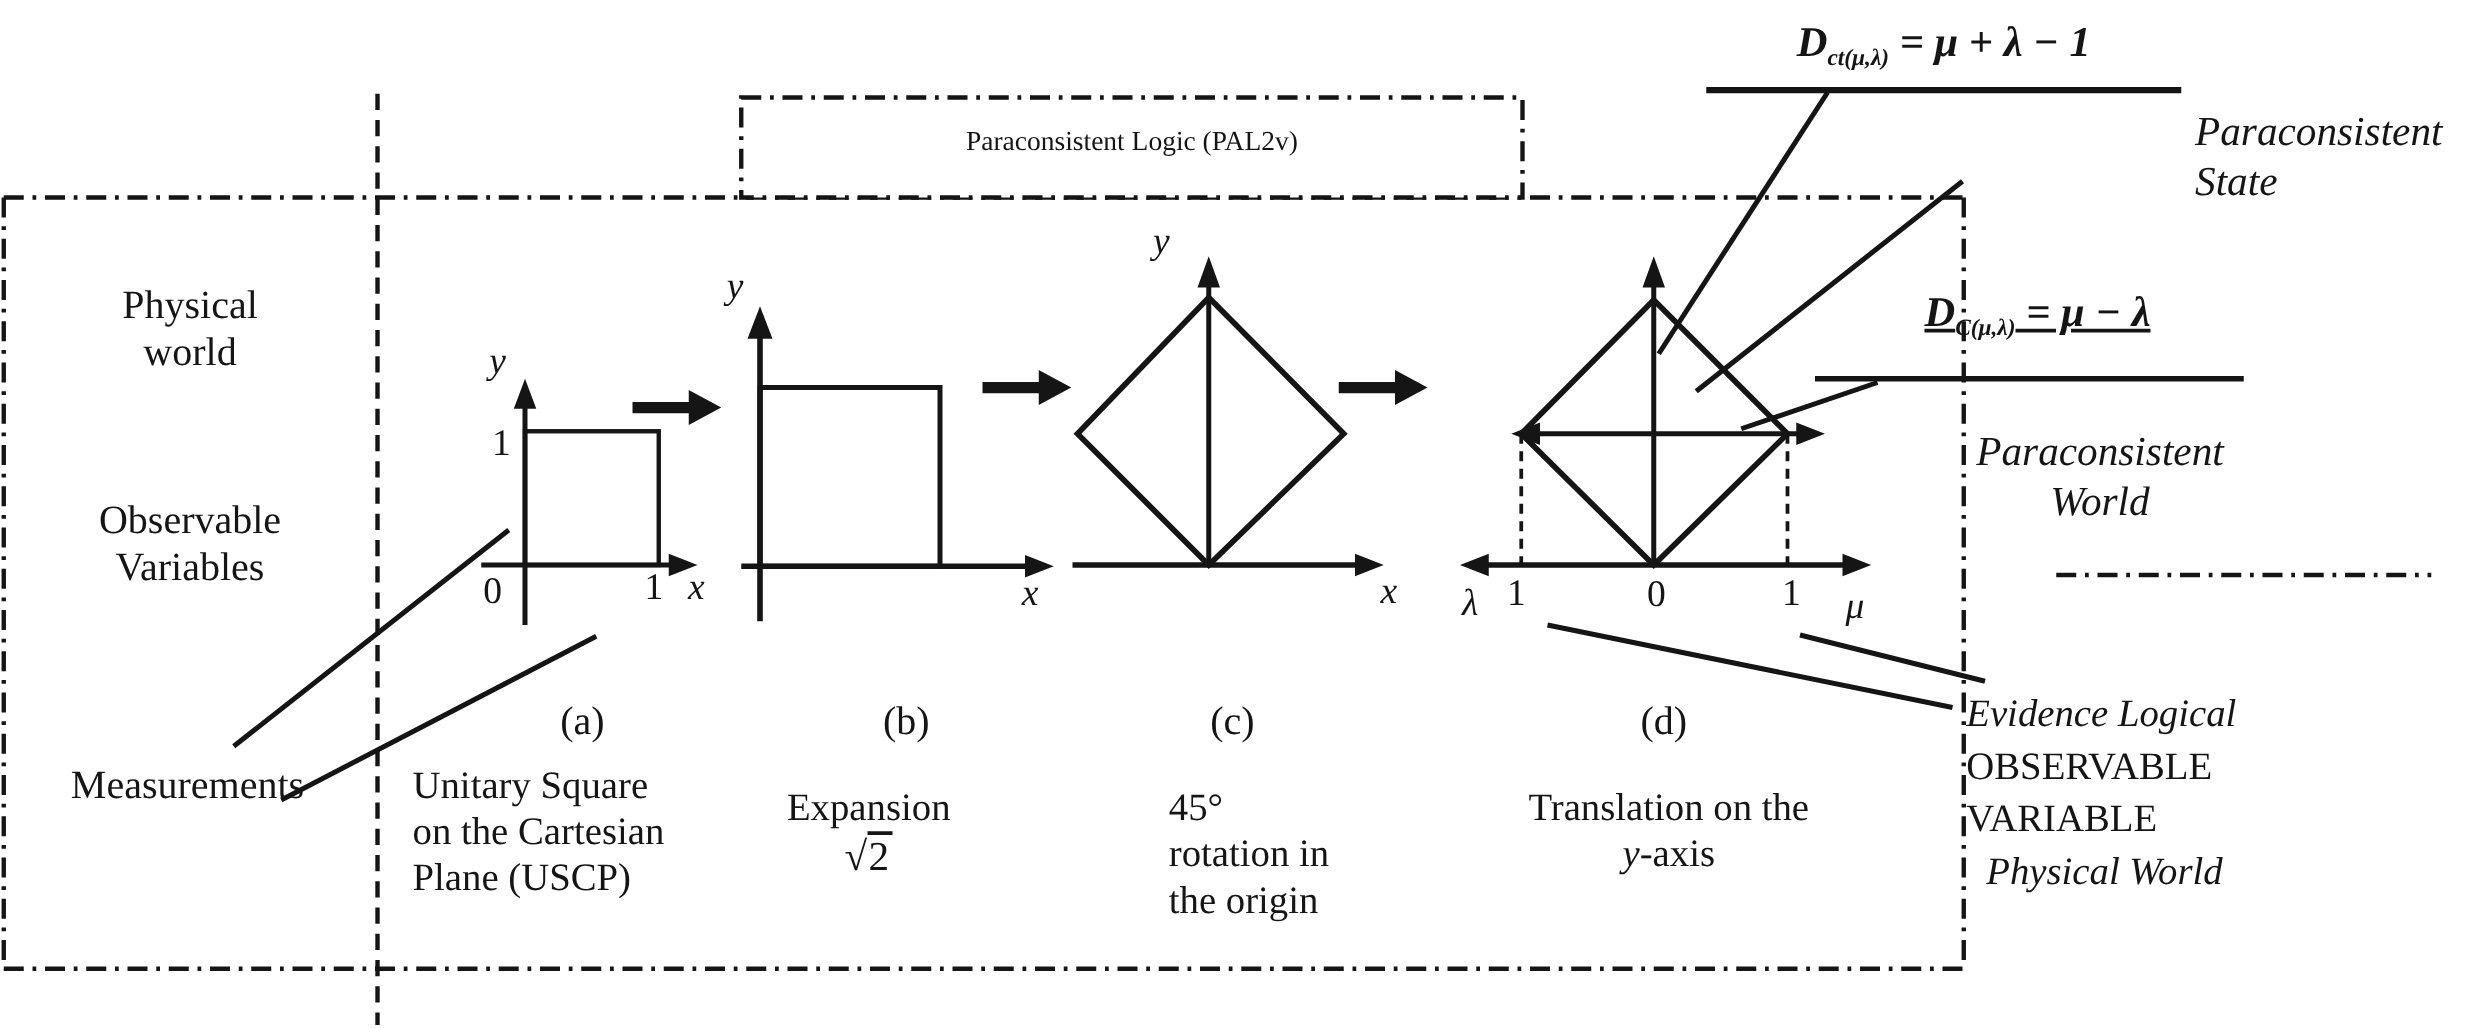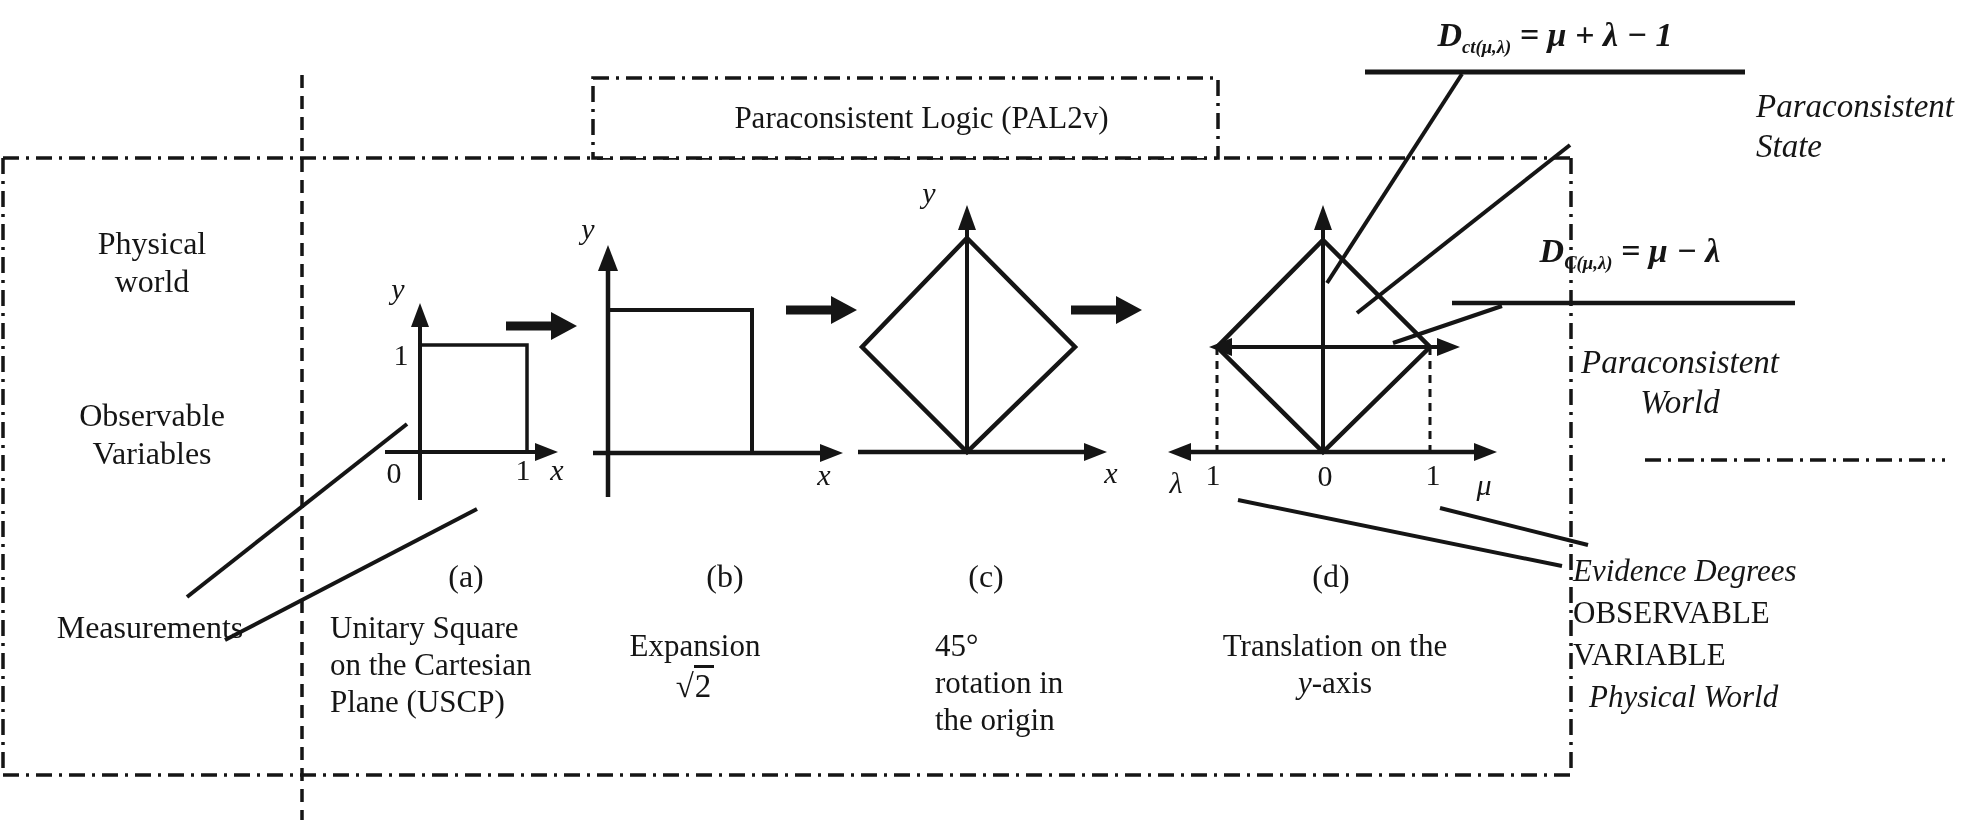--- a/index.html
+++ b/index.html
@@ -133,21 +133,21 @@
       <line x1="1502" y1="306" x2="1393" y2="343" stroke="#151515" stroke-width="4"></line>
     </g>
     <g>
       <line x1="1238" y1="500" x2="1562" y2="566" stroke="#151515" stroke-width="4"></line>
     </g>
     <g>
       <line x1="1440" y1="508" x2="1588" y2="545" stroke="#151515" stroke-width="4"></line>
     </g>
   </svg>
 
-  <div class="txt ctr" style="left:609px;top:100px;width:625px;font-size:31px;">Paraconsistent Logic (PAL2v)</div>
+  <div class="txt ctr" style="left:593px;top:100px;width:625px;font-size:22px;">Paraconsistent Logic (PAL2v)</div>
 
   <div class="txt ctr big" style="left:57px;top:224px;width:190px;">
     <div>Physical</div>
     <div>world</div>
   </div>
   <div class="txt ctr big" style="left:57px;top:396px;width:190px;">
     <div>Observable</div>
     <div>Variables</div>
   </div>
   <div class="txt ctr big" style="left:40px;top:608px;width:220px;">Measurements</div>
@@ -190,33 +190,33 @@
     <div>the origin</div>
   </div>
   <div class="txt ctr desc" style="left:1180px;top:627px;width:310px;">
     <div>Translation on the</div>
     <div><span class="ital">y</span><span>-axis</span></div>
   </div>
 
   <div class="formula" style="left:1355px;top:16px;width:400px;">
     <span>D</span><span class="sub">ct(μ,λ)</span><span> = μ + λ − 1</span>
   </div>
-  <div class="formula" style="left:1455px;top:232px;width:350px;">
+  <div class="formula" style="left:1455px;top:232px;width:350px;text-decoration:underline;">
     <span>D</span><span class="sub">C(μ,λ)</span><span> = μ − λ</span>
   </div>
 
   <div class="txt ital" style="left:1756px;top:86px;font-size:33px;line-height:40px;">
     <div>Paraconsistent</div>
     <div>State</div>
   </div>
   <div class="txt ctr ital" style="left:1530px;top:342px;width:300px;font-size:33px;line-height:40px;">
     <div>Paraconsistent</div>
     <div>World</div>
   </div>
 
   <div class="txt evline" style="left:1573px;top:550px;">
-    <div class="ital">Evidence Degrees</div>
+    <div class="ital">Evidence Logical</div>
     <div>OBSERVABLE</div>
     <div>VARIABLE</div>
     <div class="ital" style="margin-left:16px;">Physical World</div>
   </div>
 
 </div>
 
 </body></html>

